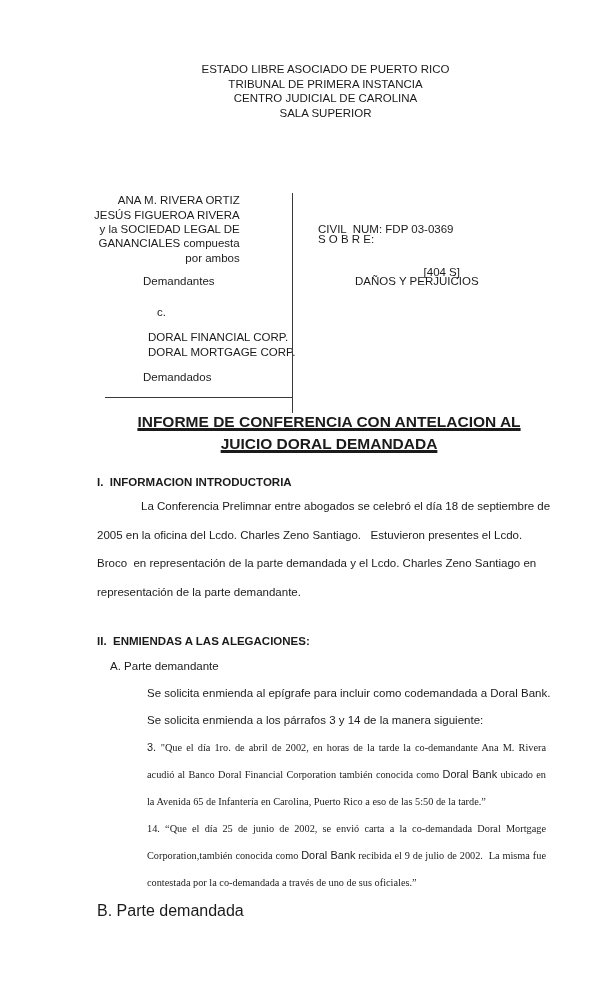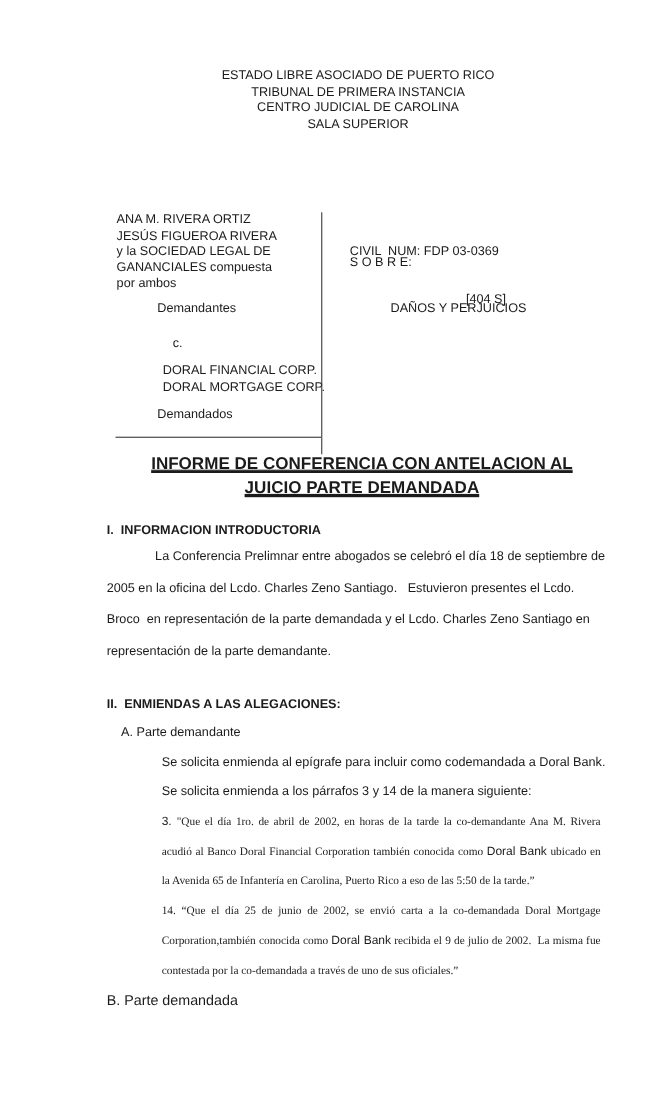--- a/index.html
+++ b/index.html
@@ -21,21 +21,21 @@
     padding-left: 48px;
   }
   
   .caption {
     position: relative;
     margin-top: 73px;
     height: 220px;
     font-size: 11.5px;
     line-height: 14.3px;
   }
-  .plaintiffs   { position: absolute; left: 106px; top: 0; }
+  .plaintiffs   { position: absolute; left: 94px; top: 0; text-align: right; }
   .role-plain   { position: absolute; left: 143px; top: 81px; }
   .versus       { position: absolute; left: 157px; top: 112px; }
   .defendants   { position: absolute; left: 106px; top: 137px; margin-left: 42px; }
   .role-def     { position: absolute; left: 143px; top: 177px; }
   .vline {
     position: absolute; left: 292px; top: 0;
     height: 220px; width: 0;
     border-left: 1.3px solid #3a3a3a;
   }
   .hline {
@@ -85,21 +85,21 @@
     font-family: "Liberation Serif", serif;
     font-size: 10.3px;
     line-height: 27px;
     text-align: justify;
   }
   .serif-block p { margin: 0; white-space: pre-wrap; }
   .inline-sans {
     font-family: "Liberation Sans", sans-serif;
     font-size: 10.9px;
   }
-  .sub-label-b { margin: 6px 0 0 97px; font-size: 13px; }
+  .sub-label-b { margin: 6px 0 0 97px; font-size: 16px; }
 </style>
 </head>
 <body>
 
 <div class="page">
 
   <header class="court-header">
     <div>ESTADO LIBRE ASOCIADO DE PUERTO RICO</div>
     <div>TRIBUNAL DE PRIMERA INSTANCIA</div>
     <div>CENTRO JUDICIAL DE CAROLINA</div>
@@ -128,21 +128,21 @@
     <div class="case-info">
       <div>CIVIL  NUM: FDP 03-0369</div>
       <div class="civil-sub">[404 S]</div>
     </div>
     <div class="sobre">S O B R E:</div>
     <div class="danos">DAÑOS Y PERJUICIOS</div>
   </section>
 
   <h1 class="doc-title">
     <span class="tline">INFORME DE CONFERENCIA CON ANTELACION AL</span>
-    <span class="tline">JUICIO PARTE DEMANDADA</span>
+    <span class="tline">JUICIO DORAL DEMANDADA</span>
   </h1>
 
   <h2 class="sec-heading">I.  INFORMACION INTRODUCTORIA</h2>
 
   <p class="intro-para">La Conferencia Prelimnar entre abogados se celebró el día 18 de septiembre de 2005 en la oficina del Lcdo. Charles Zeno Santiago.   Estuvieron presentes el Lcdo. Broco  en representación de la parte demandada y el Lcdo. Charles Zeno Santiago en representación de la parte demandante.</p>
 
   <h2 class="sec-heading sec2">II.  ENMIENDAS A LAS ALEGACIONES:</h2>
 
   <div class="sub-label">A. Parte demandante</div>
 

